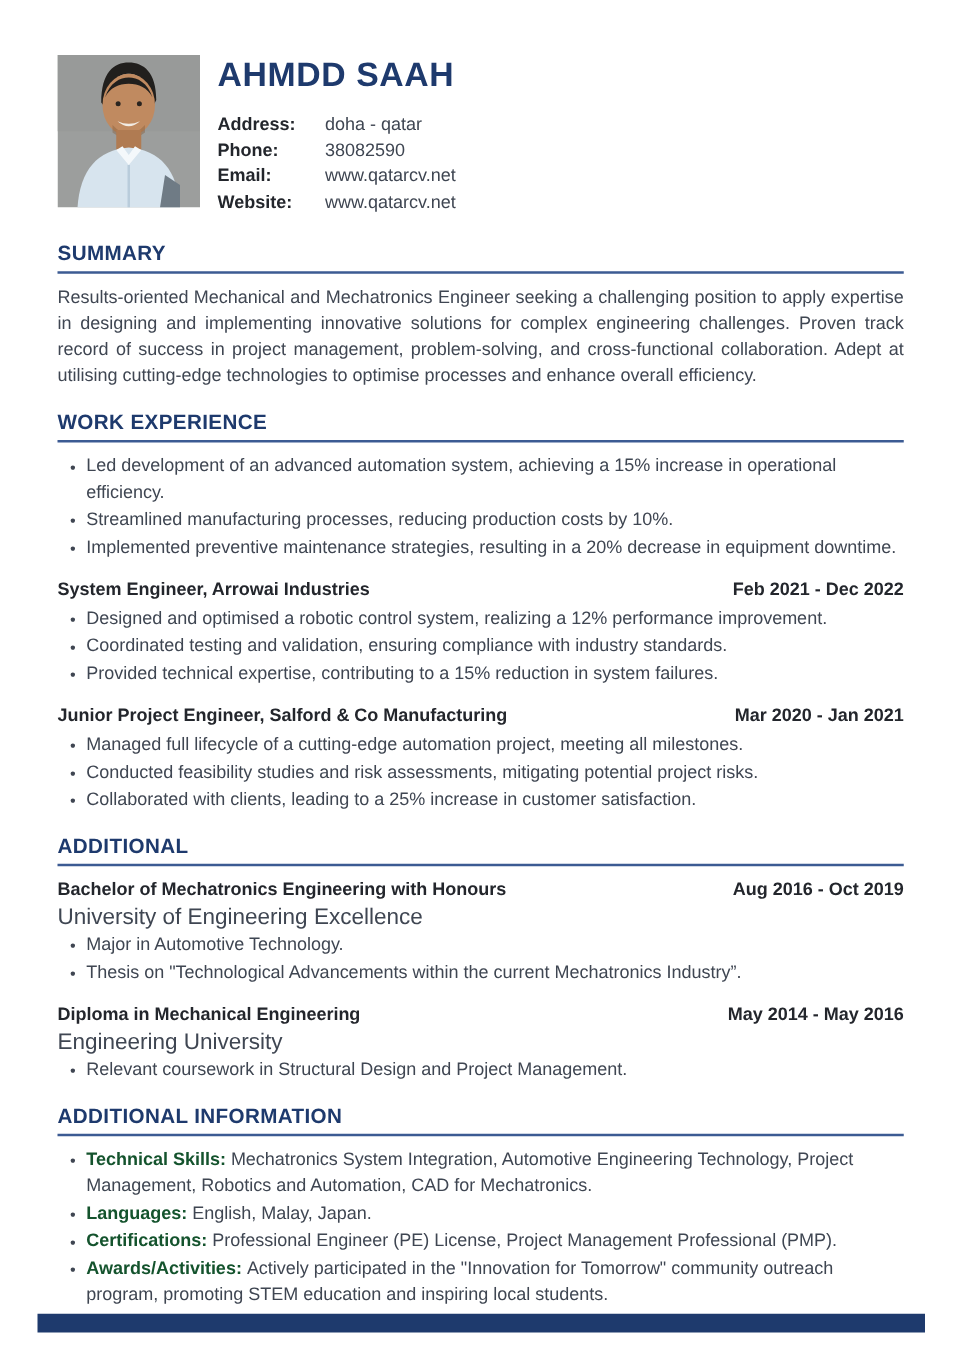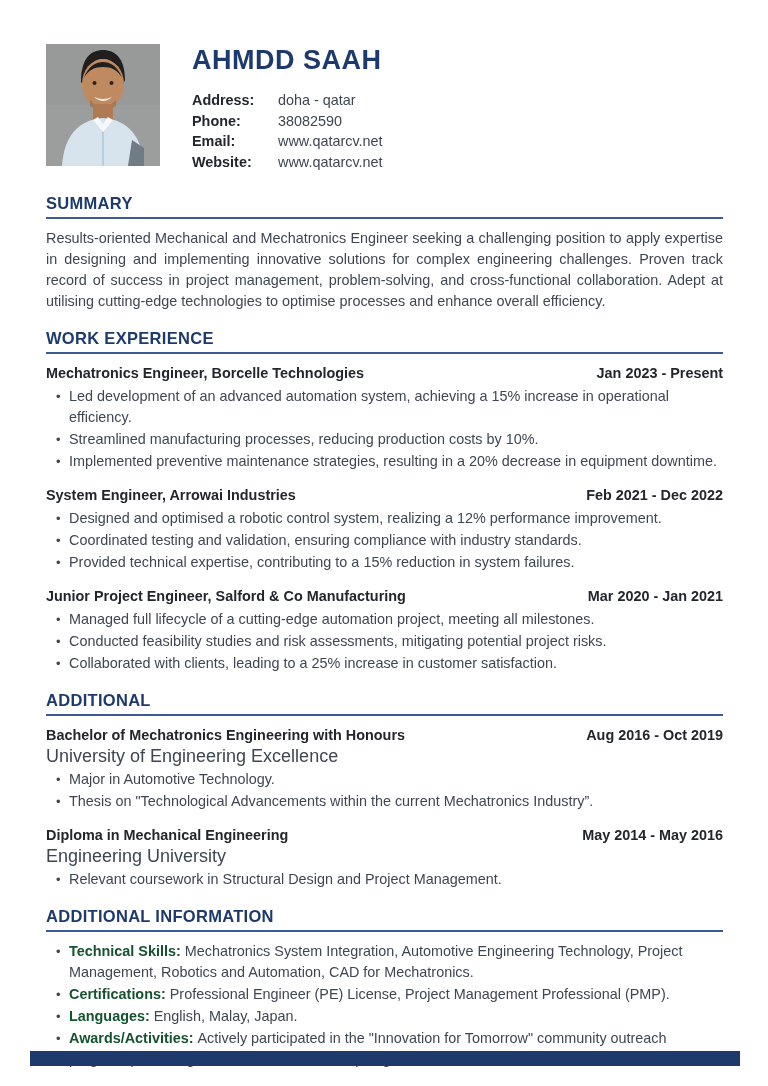--- a/index.html
+++ b/index.html
@@ -8,21 +8,21 @@
     width: 768px; height: 1086px;
     background: #ffffff;
     font-family: "Liberation Sans", sans-serif;
     color: #3f4652;
     position: relative;
     overflow: hidden;
   }
   .page { padding: 44px 45px 0 46px; }
 
   
-  .header { display: flex; gap: 32px; margin-bottom: 22px; }
+  .header { display: flex; gap: 14px; margin-bottom: 22px; }
   .photo { width: 114px; height: 122px; flex: none; display: block; }
   .header-right { padding-top: 1px; }
   .name {
     font-size: 27px; font-weight: bold; color: #1e3a6d;
     letter-spacing: 0.5px; margin: 0 0 15px 0; line-height: 30px;
   }
   .contact-row { display: flex; font-size: 14.4px; line-height: 20.5px; }
   .contact-label { width: 86px; font-weight: bold; color: #23262c; flex: none; }
   .contact-value { color: #3f4652; }
 
@@ -113,24 +113,20 @@
     <h2 class="section-title">SUMMARY</h2>
     <div class="rule"></div>
     <p class="summary-text">Results-oriented Mechanical and Mechatronics Engineer seeking a challenging position to apply expertise in designing and implementing innovative solutions for complex engineering challenges. Proven track record of success in project management, problem-solving, and cross-functional collaboration. Adept at utilising cutting-edge technologies to optimise processes and enhance overall efficiency.</p>
   </div>
 
   <div class="section">
     <h2 class="section-title">WORK EXPERIENCE</h2>
     <div class="rule"></div>
 
     <div class="entry">
-      <div class="entry-head">
-        <span>Mechatronics Engineer, Borcelle Technologies</span>
-        <span class="entry-date">Jan 2023 - Present</span>
-      </div>
       <ul class="bullets">
         <li>Led development of an advanced automation system, achieving a 15% increase in operational efficiency.</li>
         <li>Streamlined manufacturing processes, reducing production costs by 10%.</li>
         <li>Implemented preventive maintenance strategies, resulting in a 20% decrease in equipment downtime.</li>
       </ul>
     </div>
 
     <div class="entry">
       <div class="entry-head">
         <span>System Engineer, Arrowai Industries</span>
@@ -185,26 +181,26 @@
   </div>
 
   <div class="section">
     <h2 class="section-title">ADDITIONAL INFORMATION</h2>
     <div class="rule"></div>
     <ul class="bullets">
       <li>
         <span class="lead">Technical Skills:</span><span>Mechatronics System Integration, Automotive Engineering Technology, Project Management, Robotics and Automation, CAD for Mechatronics.</span>
       </li>
       <li>
+        <span class="lead">Languages:</span><span>English, Malay, Japan.</span>
+      </li>
+      <li>
         <span class="lead">Certifications:</span><span>Professional Engineer (PE) License, Project Management Professional (PMP).</span>
       </li>
       <li>
-        <span class="lead">Languages:</span><span>English, Malay, Japan.</span>
-      </li>
-      <li>
         <span class="lead">Awards/Activities:</span><span>Actively participated in the "Innovation for Tomorrow" community outreach program, promoting STEM education and inspiring local students.</span>
       </li>
     </ul>
   </div>
 
 </div>
 
 <div class="footer-bar"></div>
 
 </body></html>

